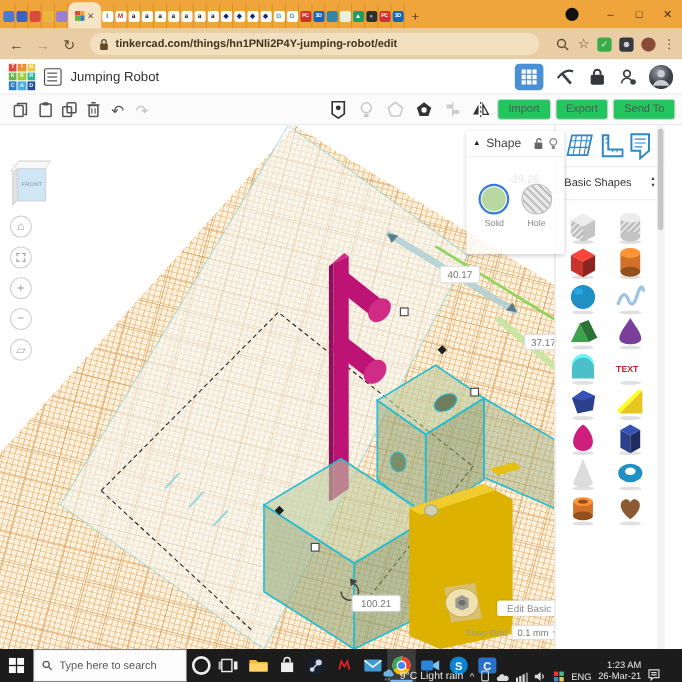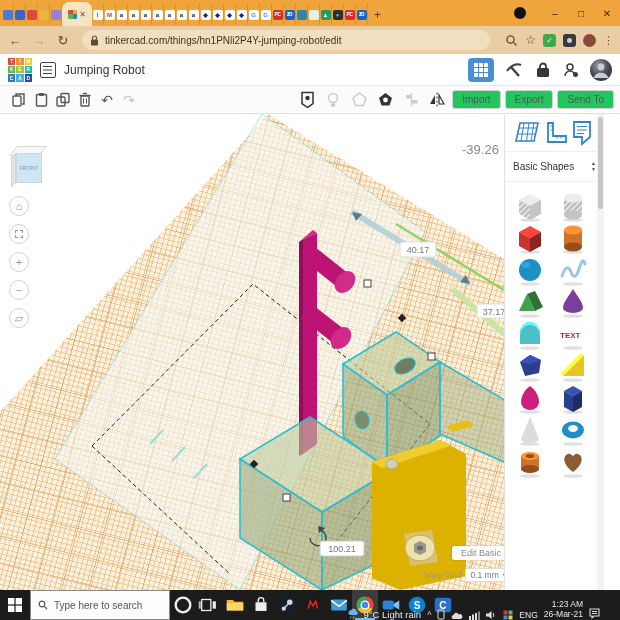--- a/index.html
+++ b/index.html
@@ -18,21 +18,21 @@
   #newtab { font-size:12px; color:#5a3d1a; margin:0 0 4px 6px; cursor:pointer; }
   #winctl { position:absolute; right:0; top:0; height:26px; display:flex; align-items:center; gap:0; }
   #profile-dot { width:12px; height:12px; border-radius:50%; background:#111; margin-right:16px; }
   .wbtn { width:26px; height:26px; display:flex; align-items:center; justify-content:center; font-size:10px; color:#3c2a10; cursor:pointer; }
 
   
   #addrbar { position:relative; height:28px; background:#e9cda4; display:flex; align-items:center; padding:0 6px; gap:6px; }
   .navic { font-size:13px; color:#5f4a2e; width:18px; text-align:center; cursor:pointer; }
   .navic.dim { color:#b59c78; }
   #omnibox { flex:0 0 auto; width:408px; height:20px; margin-left:4px; background:#f2dfc0; border-radius:11px; display:flex; align-items:center; padding:0 8px; gap:6px; cursor:text; }
-  #omnibox .url { font-size:10px; color:#42331c; white-space:nowrap; }
+  #omnibox .url { font-size:10px; color:#42331c; white-space:nowrap;font-weight:bold; }
   #addr-right { position:absolute; right:6px; display:flex; align-items:center; gap:7px; }
   .ext { width:13px; height:13px; border-radius:3px; display:flex; align-items:center; justify-content:center; font-size:8px; cursor:pointer; }
 
   
   #tkheader { height:32px; background:#fff; border-bottom:1px solid #e8e8e8; display:flex; align-items:center; padding:0 8px; gap:8px; position:relative; }
   #tklogo { width:24px; height:24px; display:grid; grid-template-columns:repeat(3,1fr); grid-template-rows:repeat(3,1fr); gap:1px; }
   #tklogo div { display:flex; align-items:center; justify-content:center; color:#fff; font-size:5px; font-weight:bold; }
   #doc-props { width:16px; height:16px; border:1.5px solid #444; border-radius:2px; position:relative; cursor:pointer; }
   #doc-props::before { content:""; position:absolute; left:2px; top:3px; width:9px; height:1.5px; background:#444; box-shadow:0 3.5px 0 #444, 0 7px 0 #444; }
   #design-title { font-size:12px; color:#333; }
@@ -71,21 +71,21 @@
   #shape-panel { position:absolute; left:424px; top:5px; width:89px; z-index:5; box-shadow:0 1px 4px rgba(0,0,0,.18); border-radius:2px; overflow:hidden; }
   #sp-head { height:24px; background:#fff; border-bottom:1px solid #eee; display:flex; align-items:center; padding:0 6px; gap:5px; }
   #sp-head .tri { font-size:7px; color:#222; }
   #sp-title { font-size:11px; color:#444; flex:1; }
   #sp-body { height:88px; background:rgba(255,255,255,.78); display:flex; align-items:center; justify-content:space-around; padding:0 6px; }
   .matopt { display:flex; flex-direction:column; align-items:center; gap:3px; cursor:pointer; }
   #solid-circle { width:28px; height:28px; border-radius:50%; background:#b8d8a2; border:2px solid #3a7bd5; box-shadow:0 0 0 1px #fff inset; }
   #hole-circle { width:28px; height:28px; border-radius:50%; border:1px solid #bbb;
     background:repeating-linear-gradient(45deg,#e9e9e9 0 3px,#bfbfbf 3px 5px); }
   .matlbl { font-size:8px; color:#888; }
-  #neg-dim { position:absolute; left:462px; top:28px; font-size:13px; color:#8a8a80; z-index:1; }
+  #neg-dim { position:absolute; left:462px; top:44px; font-size:10px; color:#8a8a80; z-index:1; }
 
   
   #edit-grid { position:absolute; right:10px; bottom:30px; background:#fff; border-radius:2px; padding:2px 9px; font-size:9px; color:#8a8a8a; box-shadow:0 0 2px rgba(0,0,0,.2); cursor:pointer; }
   #snaprow { position:absolute; right:8px; bottom:8px; display:flex; align-items:center; gap:4px; }
   #snap-label { font-size:8.5px; color:#9a9a9a; }
   #snap-select { background:#fff; border:1px solid #ddd; border-radius:2px; font-size:8.5px; color:#777; padding:1px 4px; display:flex; gap:4px; align-items:center; cursor:pointer; }
 
   
   #sidebar { position:absolute; left:504px; top:0; width:100px; height:476px; background:#fff; border-left:1px solid #e2e2e2; }
   #sb-tools { height:38px; display:flex; align-items:center; justify-content:space-around; padding:0 10px 0 6px; border-bottom:1px solid #eee; }
@@ -489,20 +489,44 @@
     <div class="navbtn" style="top:138px">
         <span>+</span>
       </div>
     <div class="navbtn" style="top:166px">
         <span>−</span>
       </div>
     <div class="navbtn" style="top:194px">
         <span>▱</span>
       </div>
 
+    <div id="shape-panel">
+      <div id="sp-head">
+        <span class="tri">▲</span>
+        <span id="sp-title">Shape</span>
+        <svg width="9" height="11" viewBox="0 0 9 11">
+            <rect x="1" y="4.5" width="7" height="6" rx="1" fill="#666"></rect>
+            <path d="M3,4.5 V3 a2,2 0 0 1 4,0" fill="none" stroke="#666" stroke-width="1.2"></path>
+          </svg>
+        <svg width="8" height="12" viewBox="0 0 8 12">
+            <circle cx="4" cy="4" r="3" fill="none" stroke="#888" stroke-width="1.2"></circle>
+            <rect x="2.6" y="7.5" width="2.8" height="3" fill="#888"></rect>
+          </svg>
+      </div>
+      <div id="sp-body">
+        <div class="matopt">
+          <div id="solid-circle"></div>
+          <div class="matlbl">Solid</div>
+        </div>
+        <div class="matopt">
+          <div id="hole-circle"></div>
+          <div class="matlbl">Hole</div>
+        </div>
+      </div>
+    </div>
 
     <div id="edit-grid">Edit Basic</div>
     <div id="snaprow">
       <span id="snap-label">Snap Grid</span>
       <div id="snap-select">
         <span>0.1 mm</span>
           <span>▾</span>
       </div>
     </div>
   </div>

